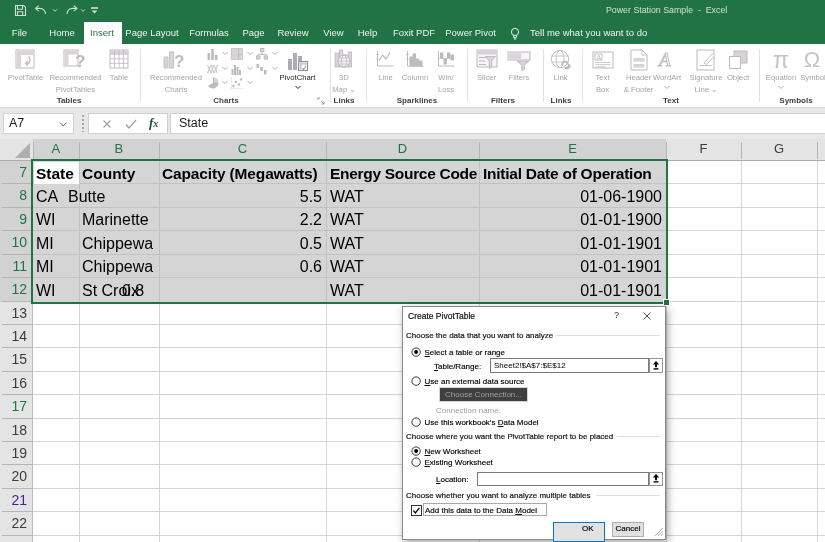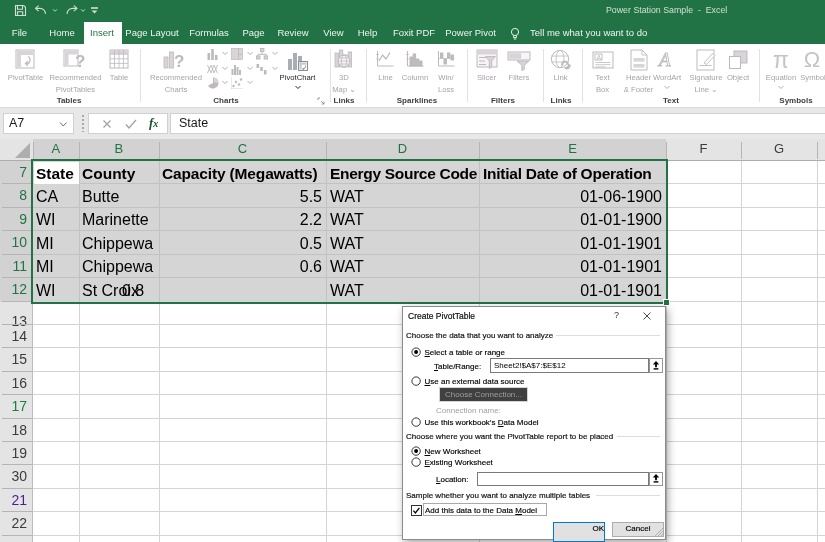--- a/index.html
+++ b/index.html
@@ -365,35 +365,35 @@
 <div class="rowhdr" style="top:184.42000000000002px;height:23.419999999999987px;line-height:23.419999999999987px;color:#217346;">8</div>
 <div class="abs" style="left:2px;top:206.84px;width:30px;height:1px;background:#b5b5b5;"></div>
 <div class="rowhdr" style="top:207.84px;height:23.419999999999987px;line-height:23.419999999999987px;color:#217346;">9</div>
 <div class="abs" style="left:2px;top:230.26px;width:30px;height:1px;background:#b5b5b5;"></div>
 <div class="rowhdr" style="top:231.26px;height:23.420000000000016px;line-height:23.420000000000016px;color:#217346;">10</div>
 <div class="abs" style="left:2px;top:253.68px;width:30px;height:1px;background:#b5b5b5;"></div>
 <div class="rowhdr" style="top:254.68px;height:23.420000000000016px;line-height:23.420000000000016px;color:#217346;">11</div>
 <div class="abs" style="left:2px;top:277.1px;width:30px;height:1px;background:#b5b5b5;"></div>
 <div class="rowhdr" style="top:278.1px;height:23.41999999999996px;line-height:23.41999999999996px;color:#217346;">12</div>
 <div class="abs" style="left:2px;top:300.52px;width:30px;height:1px;background:#b5b5b5;"></div>
-<div class="rowhdr" style="top:301.52px;height:23.420000000000016px;line-height:23.420000000000016px;color:#3c3c3c;margin-top:8px;">13</div>
+<div class="rowhdr" style="top:301.52px;height:23.420000000000016px;line-height:23.420000000000016px;color:#3c3c3c;">13</div>
 <div class="abs" style="left:2px;top:323.94px;width:30px;height:1px;background:#b5b5b5;"></div>
 <div class="rowhdr" style="top:324.94px;height:23.420000000000016px;line-height:23.420000000000016px;color:#3c3c3c;">14</div>
 <div class="abs" style="left:2px;top:347.36px;width:30px;height:1px;background:#b5b5b5;"></div>
 <div class="rowhdr" style="top:348.36px;height:23.420000000000016px;line-height:23.420000000000016px;color:#3c3c3c;">15</div>
 <div class="abs" style="left:2px;top:370.78000000000003px;width:30px;height:1px;background:#b5b5b5;"></div>
 <div class="rowhdr" style="top:371.78000000000003px;height:23.420000000000016px;line-height:23.420000000000016px;color:#3c3c3c;">16</div>
 <div class="abs" style="left:2px;top:394.20000000000005px;width:30px;height:1px;background:#b5b5b5;"></div>
 <div class="rowhdr" style="top:395.20000000000005px;height:23.41999999999996px;line-height:23.41999999999996px;color:#15803d;">17</div>
 <div class="abs" style="left:2px;top:417.62px;width:30px;height:1px;background:#b5b5b5;"></div>
 <div class="rowhdr" style="top:418.62px;height:23.420000000000016px;line-height:23.420000000000016px;color:#3c3c3c;">18</div>
 <div class="abs" style="left:2px;top:441.04px;width:30px;height:1px;background:#b5b5b5;"></div>
 <div class="rowhdr" style="top:442.04px;height:23.420000000000016px;line-height:23.420000000000016px;color:#3c3c3c;">19</div>
 <div class="abs" style="left:2px;top:464.46000000000004px;width:30px;height:1px;background:#b5b5b5;"></div>
-<div class="rowhdr" style="top:465.46000000000004px;height:23.41999999999996px;line-height:23.41999999999996px;color:#3c3c3c;">30</div>
+<div class="rowhdr" style="top:465.46000000000004px;height:23.41999999999996px;line-height:23.41999999999996px;color:#3c3c3c;">20</div>
 <div class="abs" style="left:2px;top:487.88px;width:30px;height:1px;background:#b5b5b5;"></div>
 <div class="rowhdr" style="top:488.88px;height:23.41999999999996px;line-height:23.41999999999996px;color:#4c1d95;">21</div>
 <div class="abs" style="left:2px;top:511.29999999999995px;width:30px;height:1px;background:#b5b5b5;"></div>
 <div class="rowhdr" style="top:512.3px;height:23.420000000000073px;line-height:23.420000000000073px;color:#3c3c3c;">22</div>
 <div class="abs" style="left:2px;top:534.72px;width:30px;height:1px;background:#b5b5b5;"></div>
 <div class="rowhdr" style="top:535.72px;height:6.279999999999973px;line-height:23.420000000000073px;color:#3c3c3c;">23</div>
 
 <div class="vline" style="left:78.5px;top:161px;height:381px;"></div>
 <div class="vline" style="left:159px;top:161px;height:381px;"></div>
 <div class="vline" style="left:326px;top:161px;height:381px;"></div>
@@ -431,21 +431,21 @@
 <div class="abs" style="left:33px;top:277.1px;width:633px;height:1px;background:#c2c2c2;"></div>
 <div class="abs" style="left:34px;top:162px;width:44.5px;height:22px;background:#ffffff;"></div>
 <div class="abs" style="left:31px;top:159px;width:637px;height:145px;border:2px solid #217346;box-sizing:border-box;"></div>
 <div class="abs" style="left:663px;top:299px;width:7px;height:7px;background:#217346;border:1px solid #fff;box-sizing:border-box;"></div>
 <div class="cell" style="left:36px;top:162.5px;font-weight:700;line-height:21px;font-size:15.5px;">State</div>
 <div class="cell" style="left:82px;top:162.5px;font-weight:700;line-height:21px;font-size:15.5px;">County</div>
 <div class="cell" style="left:162px;top:162.5px;font-weight:700;line-height:21px;font-size:15.5px;letter-spacing:-0.15px;">Capacity (Megawatts)</div>
 <div class="cell" style="left:330px;top:162.5px;font-weight:700;line-height:21px;font-size:15.5px;letter-spacing:-0.3px;">Energy Source Code</div>
 <div class="cell" style="left:483px;top:162.5px;font-weight:700;line-height:21px;font-size:15.5px;letter-spacing:-0.25px;">Initial Date of Operation</div>
 <div class="cell" style="left:36px;top:185.92000000000002px;line-height:21px;">CA</div>
-<div class="cell" style="left:82px;top:185.92000000000002px;line-height:21px;">Butte</div>
+<div class="cell" style="left:68px;top:185.92000000000002px;line-height:21px;">Butte</div>
 <div class="cell" style="left:122px;top:185.92000000000002px;width:200px;text-align:right;line-height:21px;">5.5</div>
 <div class="cell" style="left:330px;top:185.92000000000002px;line-height:21px;">WAT</div>
 <div class="cell" style="left:462px;top:185.92000000000002px;width:200px;text-align:right;line-height:21px;">01-06-1900</div>
 <div class="cell" style="left:36px;top:209.34px;line-height:21px;">WI</div>
 <div class="cell" style="left:82px;top:209.34px;line-height:21px;">Marinette</div>
 <div class="cell" style="left:122px;top:209.34px;width:200px;text-align:right;line-height:21px;">2.2</div>
 <div class="cell" style="left:330px;top:209.34px;line-height:21px;">WAT</div>
 <div class="cell" style="left:462px;top:209.34px;width:200px;text-align:right;line-height:21px;">01-01-1900</div>
 <div class="cell" style="left:36px;top:232.76px;line-height:21px;">MI</div>
 <div class="cell" style="left:82px;top:232.76px;line-height:21px;">Chippewa</div>
@@ -504,26 +504,26 @@
     <circle cx="5.1" cy="5.1" r="4.199999999999999" fill="#fff" stroke="#333"></circle>
   </svg>
 <div class="dlg-lab" style="left:424.5px;top:457.5px;"><u>E</u>xisting Worksheet</div>
 <div class="dlg-lab" style="left:436px;top:474.5px;"><u>L</u>ocation:</div>
 <div class="abs" style="left:477px;top:471.5px;width:172px;height:14.5px;background:#fff;border:1px solid #7a7a7a;box-sizing:border-box;"></div>
 <div class="abs" style="left:649px;top:471.5px;width:14px;height:14.5px;background:#fff;border:1px solid #959595;box-sizing:border-box;"></div>
 <svg class="abs" style="left:652px;top:474.0px" width="8" height="9" viewBox="0 0 8 9">
 <path d="M4 0L7.2 3.6H4.9V6.2H3.1V3.6H0.8z" fill="#000"></path>
     <rect x="1.6" y="7.2" width="4.8" height="1.4" fill="#000"></rect>
   </svg>
-<div class="dlg-sec" style="left:406px;top:490.5px;">Sample whether you want to analyze multiple tables</div>
+<div class="dlg-sec" style="left:406px;top:490.5px;">Choose whether you want to analyze multiple tables</div>
 <div class="dlg-line" style="left:596px;top:495.0px;width:64px;"></div>
 <svg class="abs" style="left:411px;top:504.5px" width="11" height="11" viewBox="0 0 11 11">
 <rect x="0.5" y="0.5" width="10" height="10" fill="#fff" stroke="#333"></rect>
 <path d="M2.4 5.6l2 2.3 4-5" fill="none" stroke="#000" stroke-width="1.3"></path>
   </svg>
 <div class="abs" style="left:423px;top:503px;width:124px;height:13px;border:1px solid #a9a9a9;box-sizing:border-box;"></div>
 <div class="dlg-lab" style="left:425px;top:505.5px;">Add this data to the Data <u>M</u>odel</div>
-<div class="abs" style="left:553px;top:522px;width:52px;height:20px;background:#e1e1e1;border:1.5px solid #0078d7;box-sizing:border-box;font-size:8px;color:#000;text-align:right;line-height:11.5px;-webkit-text-stroke:0.15px #000;">OK</div>
-<div class="abs" style="left:612px;top:522px;width:52px;height:14.5px;background:#e1e1e1;border:1px solid #adadad;box-sizing:border-box;font-size:8px;color:#000;text-align:center;line-height:12.5px;-webkit-text-stroke:0.15px #000;">Cancel</div>
+<div class="abs" style="left:553px;top:522px;width:52px;height:20px;background:#e1e1e1;border:1.5px solid #0078d7;box-sizing:border-box;font-size:8px;color:#000;text-align:left;line-height:11.5px;padding-left:28px;-webkit-text-stroke:0.15px #000;">OK</div>
+<div class="abs" style="left:612px;top:522px;width:32px;height:14.5px;background:#e1e1e1;border:1px solid #adadad;box-sizing:border-box;font-size:8px;color:#000;text-align:center;line-height:12.5px;-webkit-text-stroke:0.15px #000;">Cancel</div>
 <svg class="abs" style="left:655px;top:528px" width="9" height="9" viewBox="0 0 9 9">
     <g stroke="#b0b0b0">
       <path d="M8 0L0 8M8 3L3 8M8 6L6 8"></path>
     </g>
   </svg>
 </body></html>

